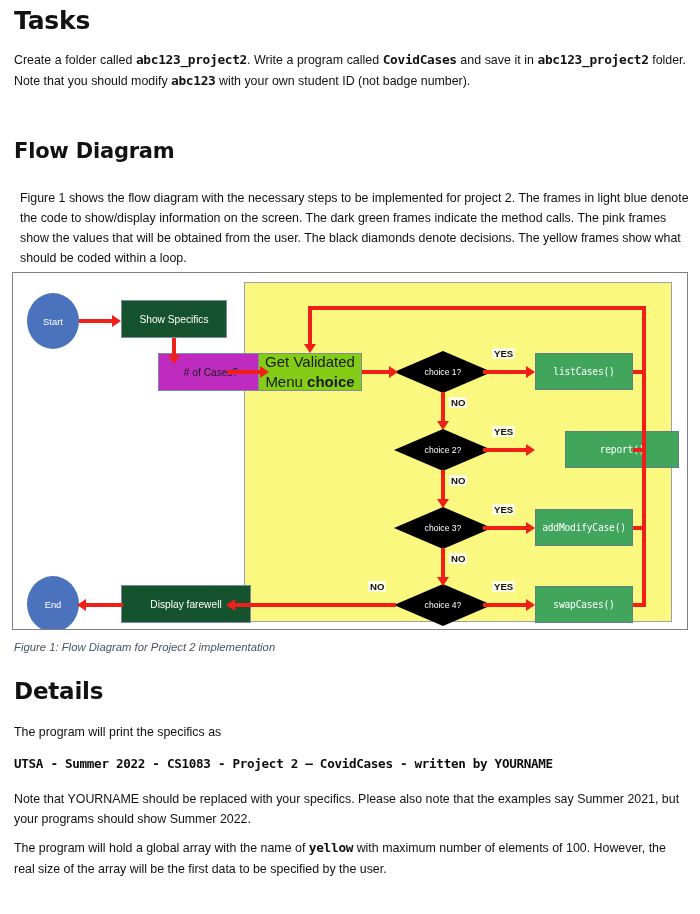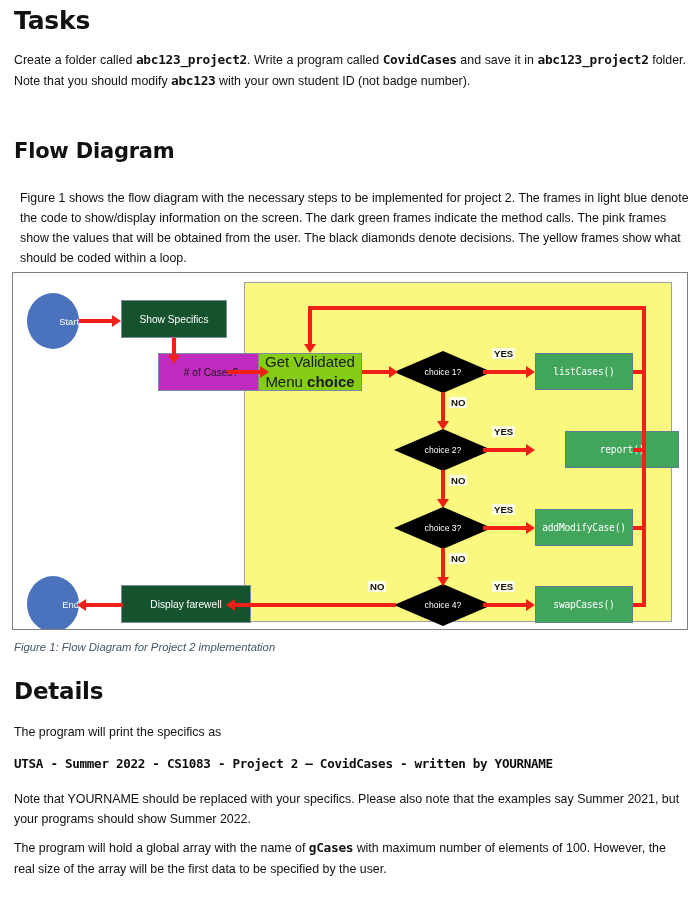--- a/index.html
+++ b/index.html
@@ -116,21 +116,20 @@
     border: 1.2px solid #5d7f8c;
     font-family: "DejaVu Sans Mono", monospace;
     font-size: 9.6px;
     letter-spacing: -0.2px;
   }
   .ellipse {
     background: #4a72bd;
     color: #ffffff;
     border-radius: 50%;
     font-size: 9.4px;
-    justify-content: flex-end;
   }
 
   .diamond {
     position: absolute;
     background: transparent;
   }
   .diamond .shape {
     position: absolute;
     inset: 0;
     background: #000000;
@@ -318,15 +317,15 @@
   <div id="fig-caption">Figure 1: Flow Diagram for Project 2 implementation</div>
 
   <h1 class="section-head" id="details-title">Details</h1>
 
   <p class="body-text" id="details-para-1">The program will print the specifics as</p>
 
   <div class="mono-b" id="code-line" style="font-size:12.6px;">UTSA - Summer 2022 - CS1083 - Project 2 – CovidCases - written by YOURNAME</div>
 
   <p class="body-text" id="details-para-2">Note that YOURNAME should be replaced with your specifics.  Please also note that the examples say Summer 2021, but your programs should show Summer 2022.</p>
 
-  <p class="body-text" id="details-para-3"><span>The program will hold a global array with the name of </span><span class="mono-b">gCases</span><span> with maximum number of elements of 100. However, the real size of the array will be the first data to be specified by the user.</span></p>
+  <p class="body-text" id="details-para-3"><span>The program will hold a global array with the name of </span><span class="mono-b">yellow</span><span> with maximum number of elements of 100. However, the real size of the array will be the first data to be specified by the user.</span></p>
 
 </div>
 
 </body></html>

